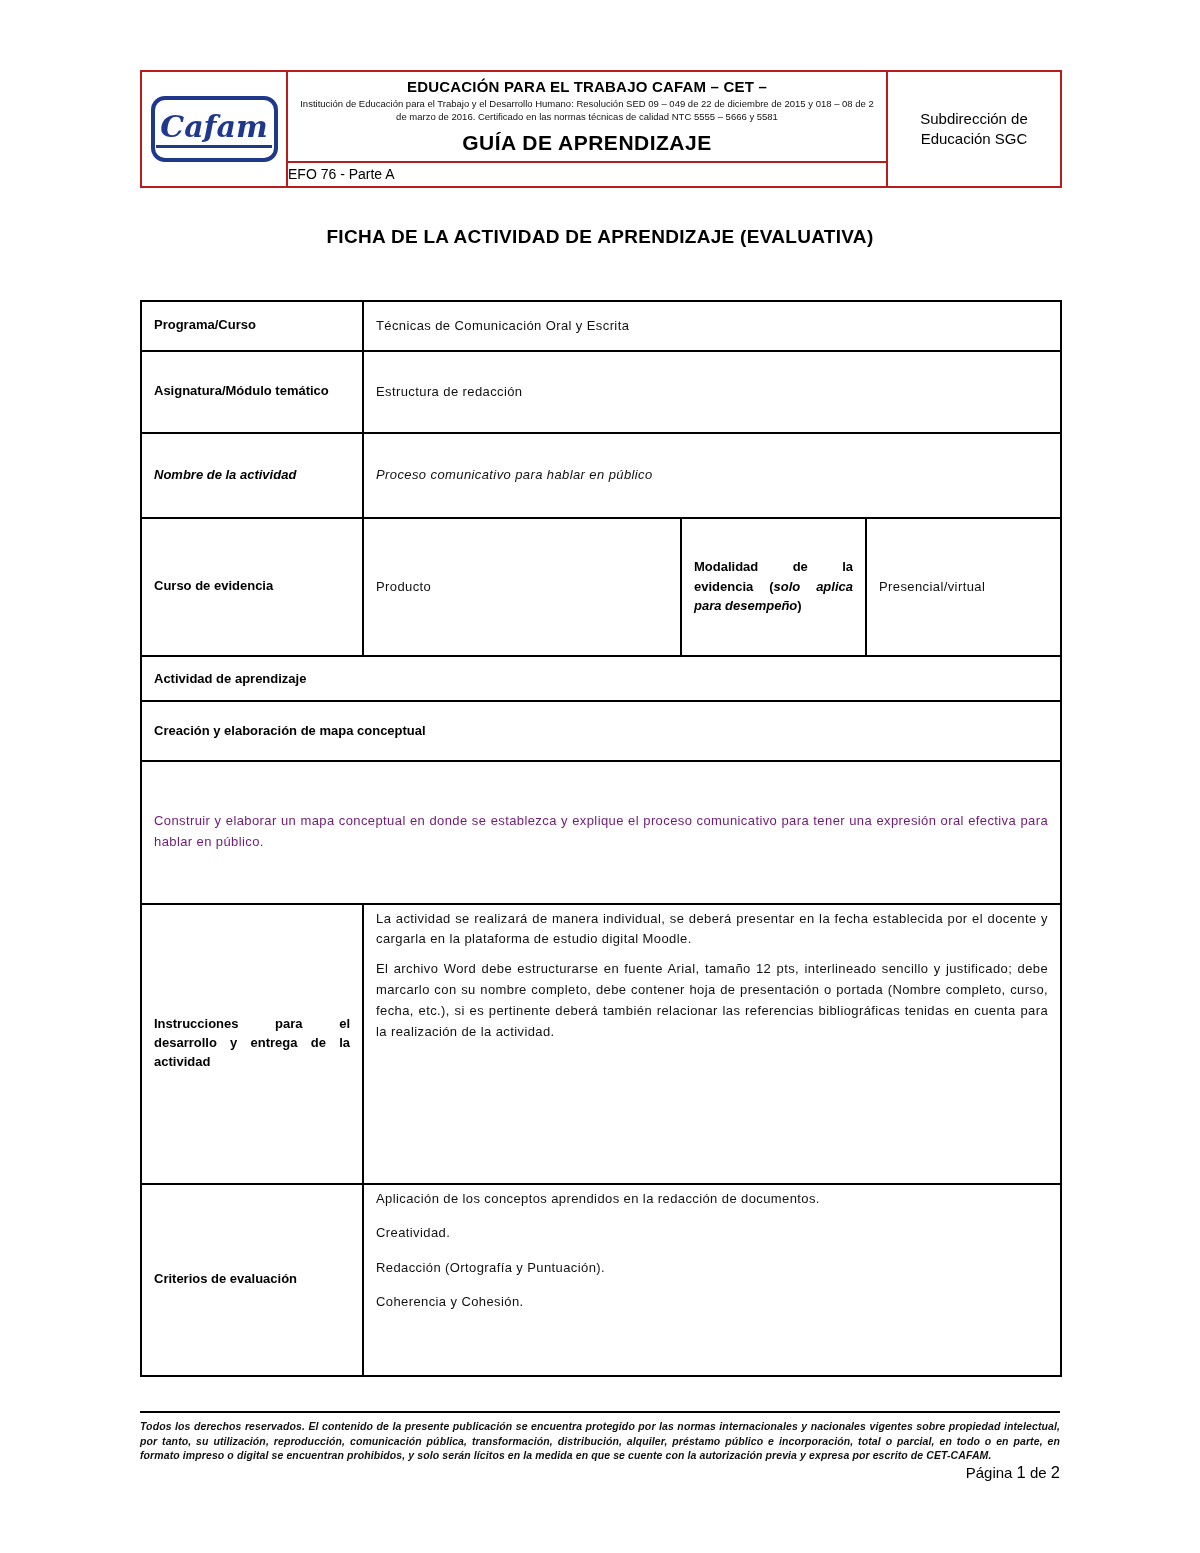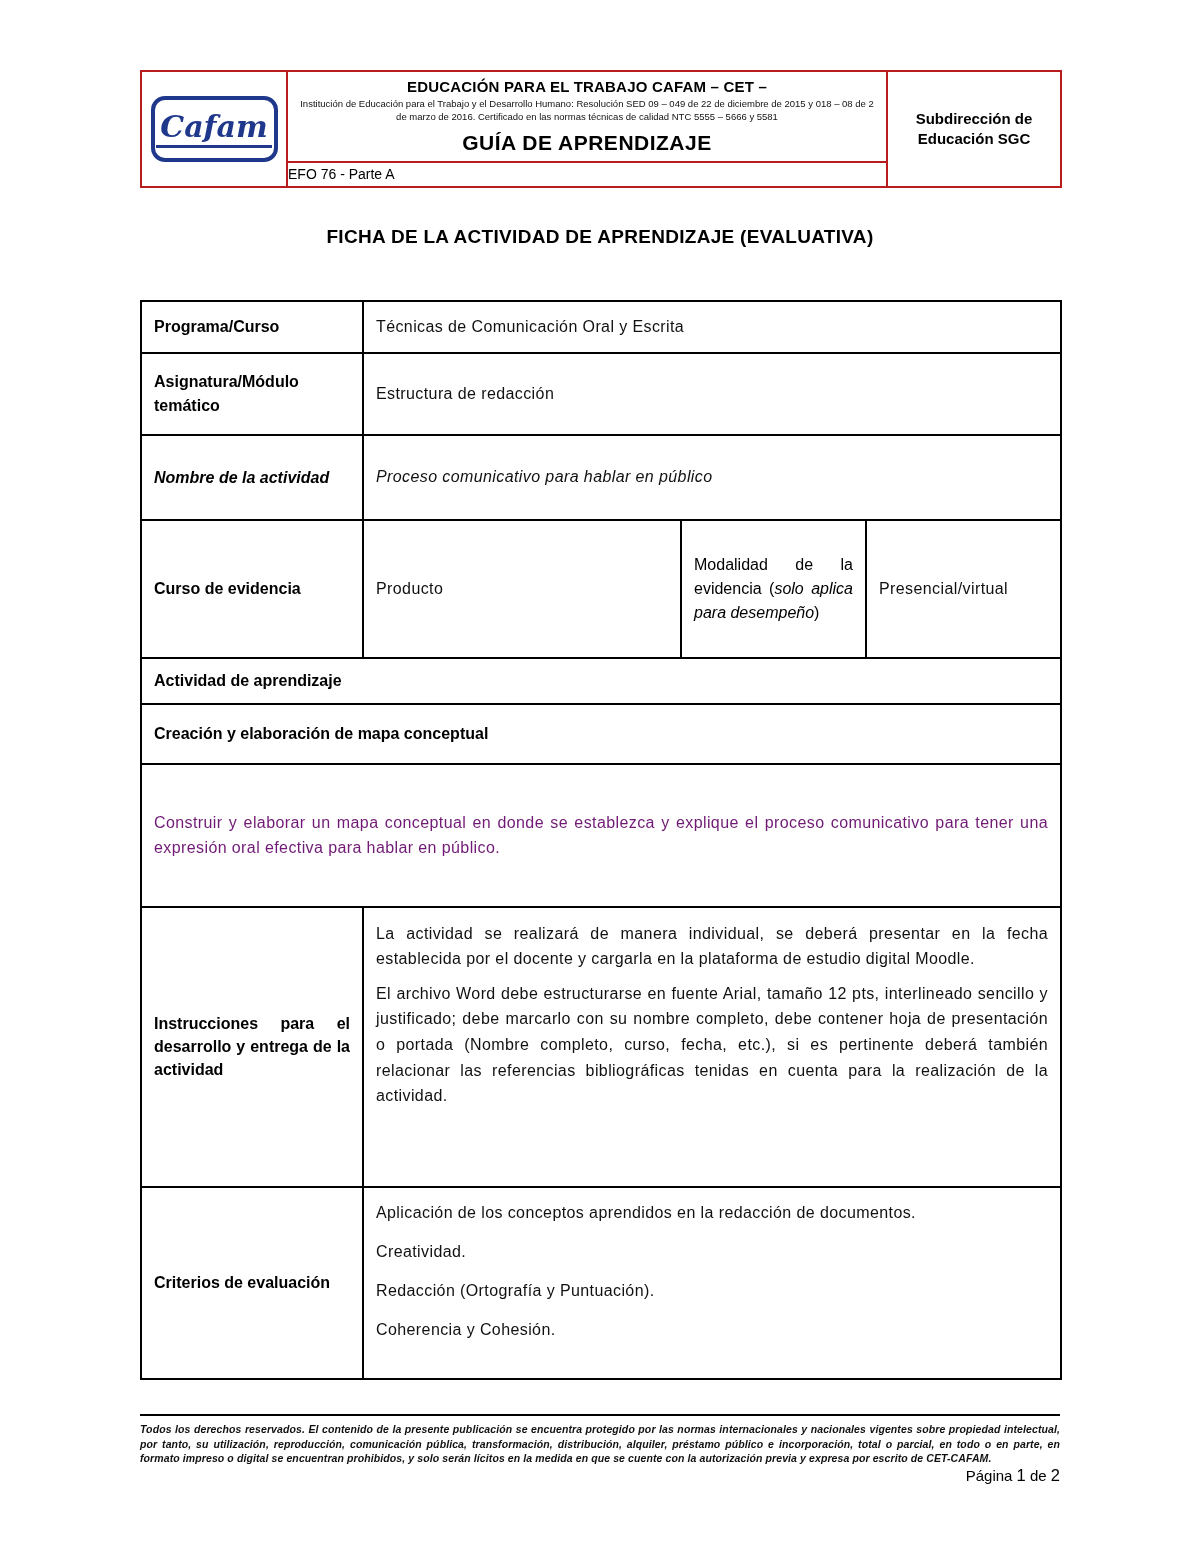--- a/index.html
+++ b/index.html
@@ -12,21 +12,21 @@
     color: #000;
   }
   .sheet { width: 920px; margin: 0 auto; padding-top: 70px; margin-left: 140px; }
 
   
   table { border-collapse: collapse; }
   .header-table { width: 920px; table-layout: fixed; }
   .header-table td { border: 2px solid #b91c1c; vertical-align: middle; }
   .logo-cell { width: 146px; text-align: center; }
   .mid-cell { width: 600px; text-align: center; padding: 6px 10px; }
-  .right-cell { width: 174px; text-align: center; font-weight: bold; font-size: 15px; line-height: 1.35; padding: 4px; }
+  .right-cell { width: 174px; text-align: center; font-weight: normal; font-size: 15px; line-height: 1.35; padding: 4px; }
   .org-title { font-weight: bold; font-size: 15px; letter-spacing: 0.2px; }
   .org-subtitle { font-size: 9.5px; line-height: 1.35; margin-top: 3px; color: #111; }
   .doc-title { font-size: 21px; font-weight: bold; letter-spacing: 0.5px; margin-top: 7px; }
   .doc-code-cell { text-align: left; font-size: 14px; padding: 3px 0 4px 0; }
   .logo-box {
     width: 127px; height: 66px;
     border: 4px solid #20388c; border-radius: 14px;
     display: flex; align-items: center; justify-content: center;
     margin: 0 auto;
   }
@@ -38,32 +38,32 @@
   }
 
   
   .page-title {
     text-align: center; font-size: 19px; font-weight: bold;
     letter-spacing: 0.3px; margin-top: 38px;
   }
 
   
   .main-table { width: 920px; table-layout: fixed; margin-top: 52px; }
-  .main-table td { border: 2px solid #000; padding: 13px 12px; font-size: 16px; }
+  .main-table td { border: 2px solid #000; padding: 4px 12px; font-size: 13px; }
   .label-cell {
     font-weight: bold; text-align: justify; vertical-align: middle;
     padding-left: 9px; padding-right: 16px; line-height: 1.45;
   }
   .value-cell { vertical-align: middle; letter-spacing: 0.4px; color: #111; line-height: 1.5; }
   .section-cell { font-weight: bold; vertical-align: middle; }
   .r1 { height: 50px; } .r2 { height: 82px; } .r3 { height: 85px; font-style: italic; }
   .r4 { height: 138px; } .r5 { height: 45px; } .r6 { height: 60px; }
   .r7 { height: 143px; } .r8 { height: 280px; } .r9 { height: 192px; }
   .modalidad-cell {
-    font-weight: normal; text-align: justify; vertical-align: middle;
+    font-weight: bold; text-align: justify; vertical-align: middle;
     line-height: 1.5; padding-left: 10px; padding-right: 10px; margin-left: 15px;
   }
   .modalidad-cell .it { font-style: italic; }
   .desc-cell { vertical-align: middle; text-align: justify; letter-spacing: 0.4px; line-height: 1.6; color: #701a75; }
   .multi-cell { vertical-align: top; padding-top: 14px; }
   .multi-cell p { text-align: justify; letter-spacing: 0.4px; line-height: 1.6; color: #111; margin-bottom: 9px; }
   .criterios-cell { vertical-align: top; padding-top: 14px; }
   .criterios-cell p { text-align: justify; letter-spacing: 0.4px; line-height: 1.5; color: #111; margin-bottom: 15px; }
 
   

